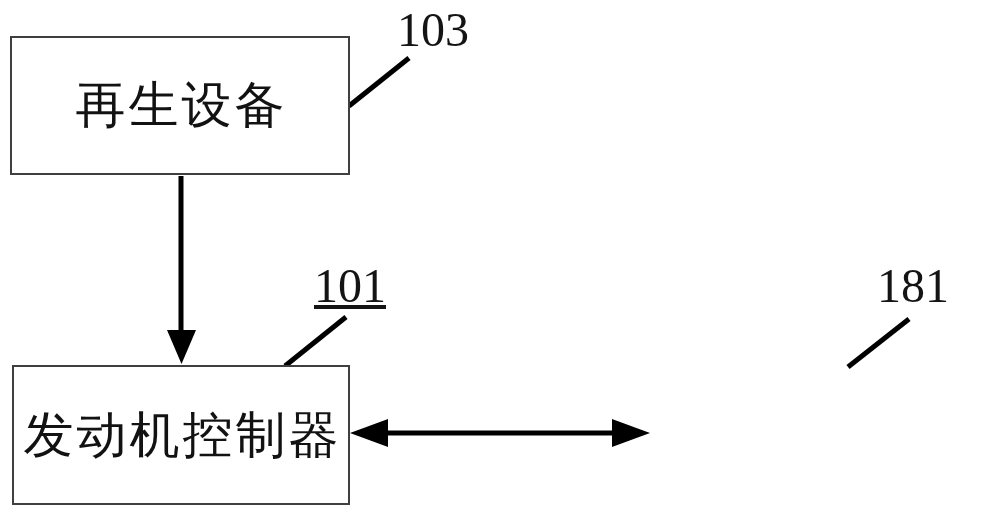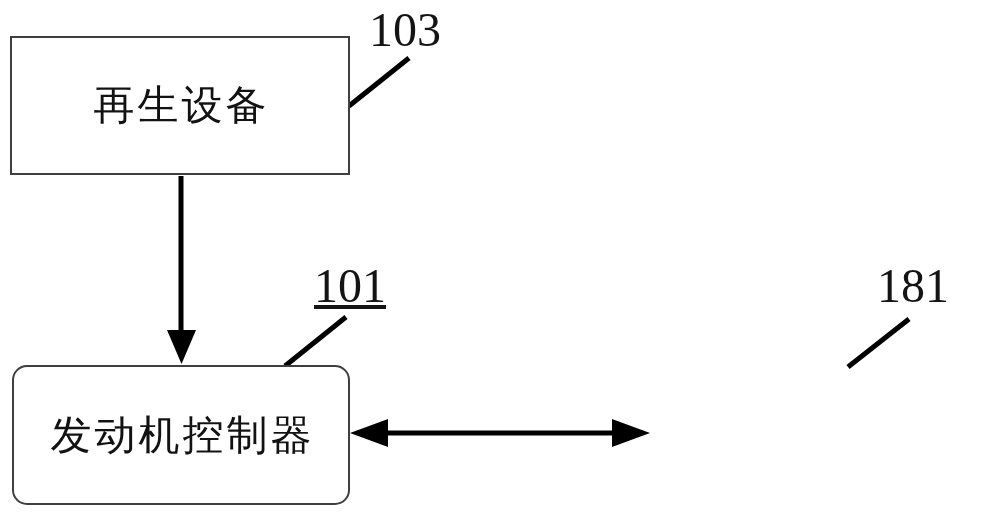--- a/index.html
+++ b/index.html
@@ -28,43 +28,43 @@
     background: #ffffff;
     display: flex;
     align-items: center;
     justify-content: center;
     box-sizing: border-box;
   }
   .node-regeneration {
     left: 10px;  top: 36px;  width: 340px; height: 139px;
   }
   .node-engine {
-    left: 12px;  top: 365px; width: 338px; height: 140px; border-radius: 15px;
+    left: 12px;  top: 365px; width: 338px; height: 140px;
   }
   .node-hybrid {
     left: 650px; top: 365px; width: 338px; height: 140px;
   }
   .node-label {
     font-family: "Liberation Serif", "DejaVu Serif", serif;
-    font-size: 41px;
+    font-size: 50px;
     letter-spacing: 3px;
     color: #121212;
     white-space: nowrap;
     text-indent: 3px;
   }
   .ref-label {
     position: absolute;
     width: 90px;
     text-align: center;
     font-family: "Liberation Serif", "DejaVu Serif", serif;
     font-size: 48px;
     line-height: 1;
     color: #141414;
   }
-  .ref-103 { left: 360px; top: 6px; font-family: Liberation Serif, serif; }
+  .ref-103 { left: 388px; top: 6px; font-family: Liberation Serif, serif; }
   .ref-101 { left: 305px; top: 262px; text-decoration: underline; }
   .ref-102 { left: 868px; top: 262px; }
 </style>
 </head>
 <body>
 
 <div class="figure">
 
   <svg class="diagram-svg" viewBox="0 0 1000 517" xmlns="http://www.w3.org/2000/svg">
 

